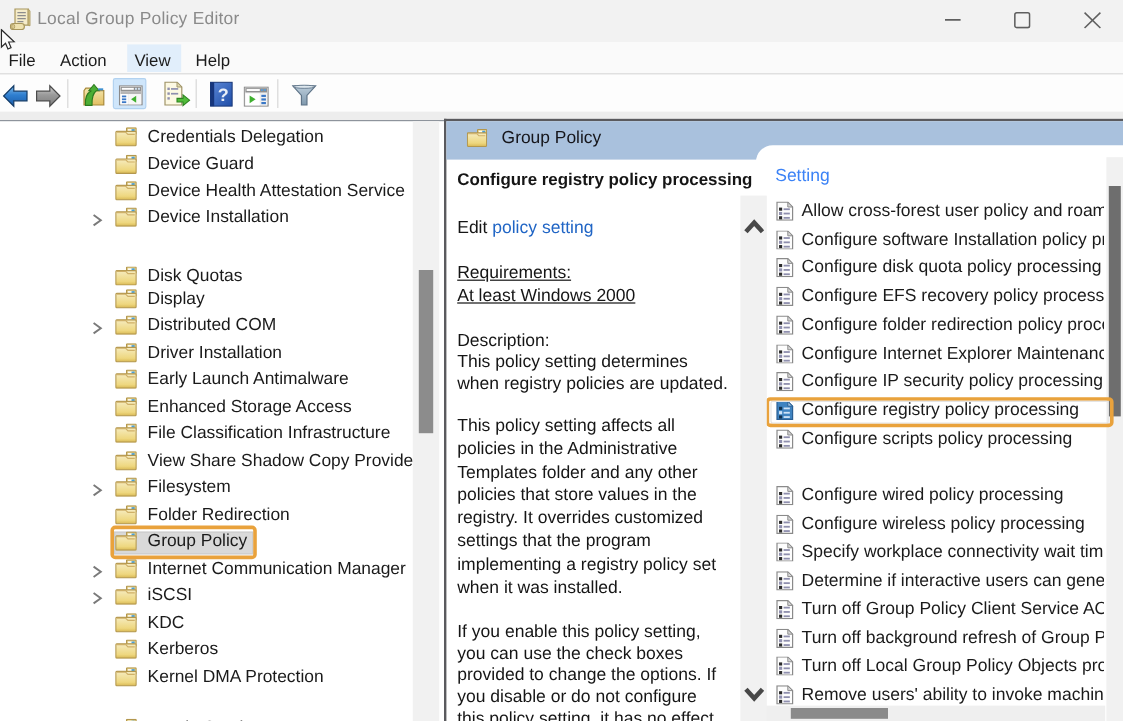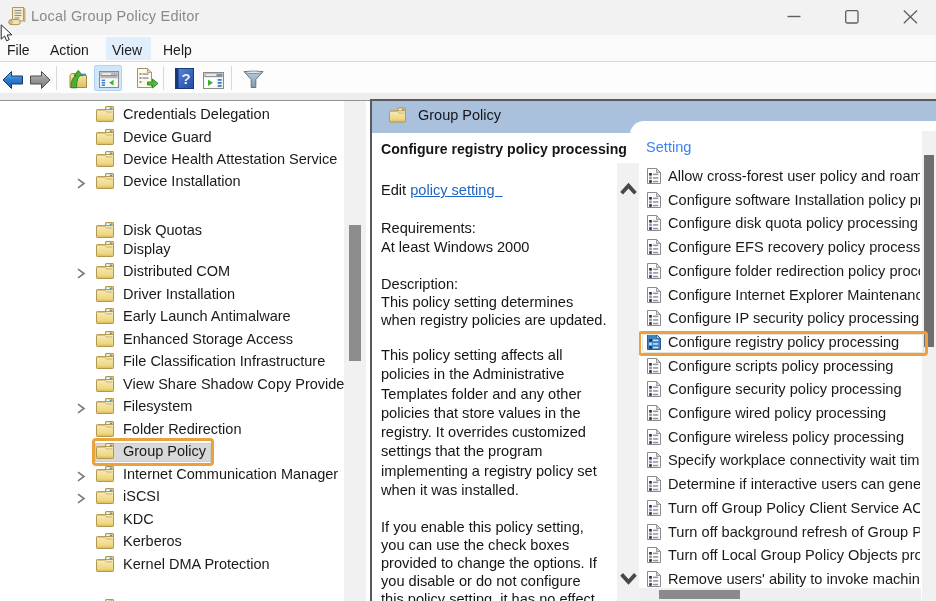--- a/index.html
+++ b/index.html
@@ -345,22 +345,22 @@
   <div class="abs" id="tree-thumb"></div>
 
   <div class="abs" id="rpanel"></div>
   <div class="abs" id="rheader"></div>
   <svg class="abs" style="left:389px;top:107px" width="17" height="16" viewBox="0 0 18 16">
     <use href="#foldericon"></use>
   </svg>
   <span class="abs" id="rheader-txt">Group Policy</span>
 
   <div class="abs desc" style="top:141px; font-weight:bold; font-size:14.1px; width:260px;">Configure registry policy processing</div>
-  <div class="abs desc" style="top:182px;">Edit <span style="color:#2065c5;text-decoration:underline;">policy setting&nbsp;&nbsp;</span></div>
-  <div class="abs desc" style="top:219px; line-height:18.5px;">Requirements:<br>At least Windows 2000</div>
+  <div class="abs desc" style="top:182px;">Edit <span style="color:#2065c5;">policy setting&nbsp;&nbsp;</span></div>
+  <div class="abs desc" style="top:219px; line-height:18.5px;text-decoration:underline;">Requirements:<br>At least Windows 2000</div>
   <div class="abs desc" style="top:276px; line-height:17.8px;">Description:<br>This policy setting determines<br>when registry policies are updated.</div>
   <div class="abs desc" style="top:346px; line-height:19.3px;">This policy setting affects all<br>policies in the Administrative<br>Templates folder and any other<br>policies that store values in the<br>registry. It overrides customized<br>settings that the program<br>implementing a registry policy set<br>when it was installed.</div>
   <div class="abs desc" style="top:518px; line-height:18.1px;">If you enable this policy setting,<br>you can use the check boxes<br>provided to change the options. If<br>you disable or do not configure<br>this policy setting, it has no effect.</div>
 
   <div class="abs" id="desc-sb"></div>
   <svg class="abs" style="left:620px;top:181px;z-index:6" width="17" height="16" viewBox="0 0 17 16">
     <path d="M1.6 12.2 L8.5 4.6 L15.4 12.2" fill="none" stroke="#484848" stroke-width="3.8"></path>
   </svg>
   <svg class="abs" style="left:620px;top:571px;z-index:6" width="17" height="16" viewBox="0 0 17 16">
     <path d="M1.6 3.4 L8.5 11 L15.4 3.4" fill="none" stroke="#484848" stroke-width="3.8"></path>
@@ -413,26 +413,20 @@
       <svg width="16" height="16" viewBox="0 0 16 16">
         <use href="#lstic-sel"></use>
       </svg>
       <span class="txt">Configure registry policy processing</span>
     </div>
   <div class="lrow" style="top:233.6px">
       <svg width="16" height="16" viewBox="0 0 16 16">
         <use href="#lstic"></use>
       </svg>
       <span class="txt">Configure scripts policy processing</span>
-    </div>
-  <div class="lrow" style="top:257.3px">
-      <svg width="16" height="16" viewBox="0 0 16 16">
-        <use href="#lstic"></use>
-      </svg>
-      <span class="txt">Configure security policy processing</span>
     </div>
   <div class="lrow" style="top:281.0px">
       <svg width="16" height="16" viewBox="0 0 16 16">
         <use href="#lstic"></use>
       </svg>
       <span class="txt">Configure wired policy processing</span>
     </div>
   <div class="lrow" style="top:304.7px">
       <svg width="16" height="16" viewBox="0 0 16 16">
         <use href="#lstic"></use>

